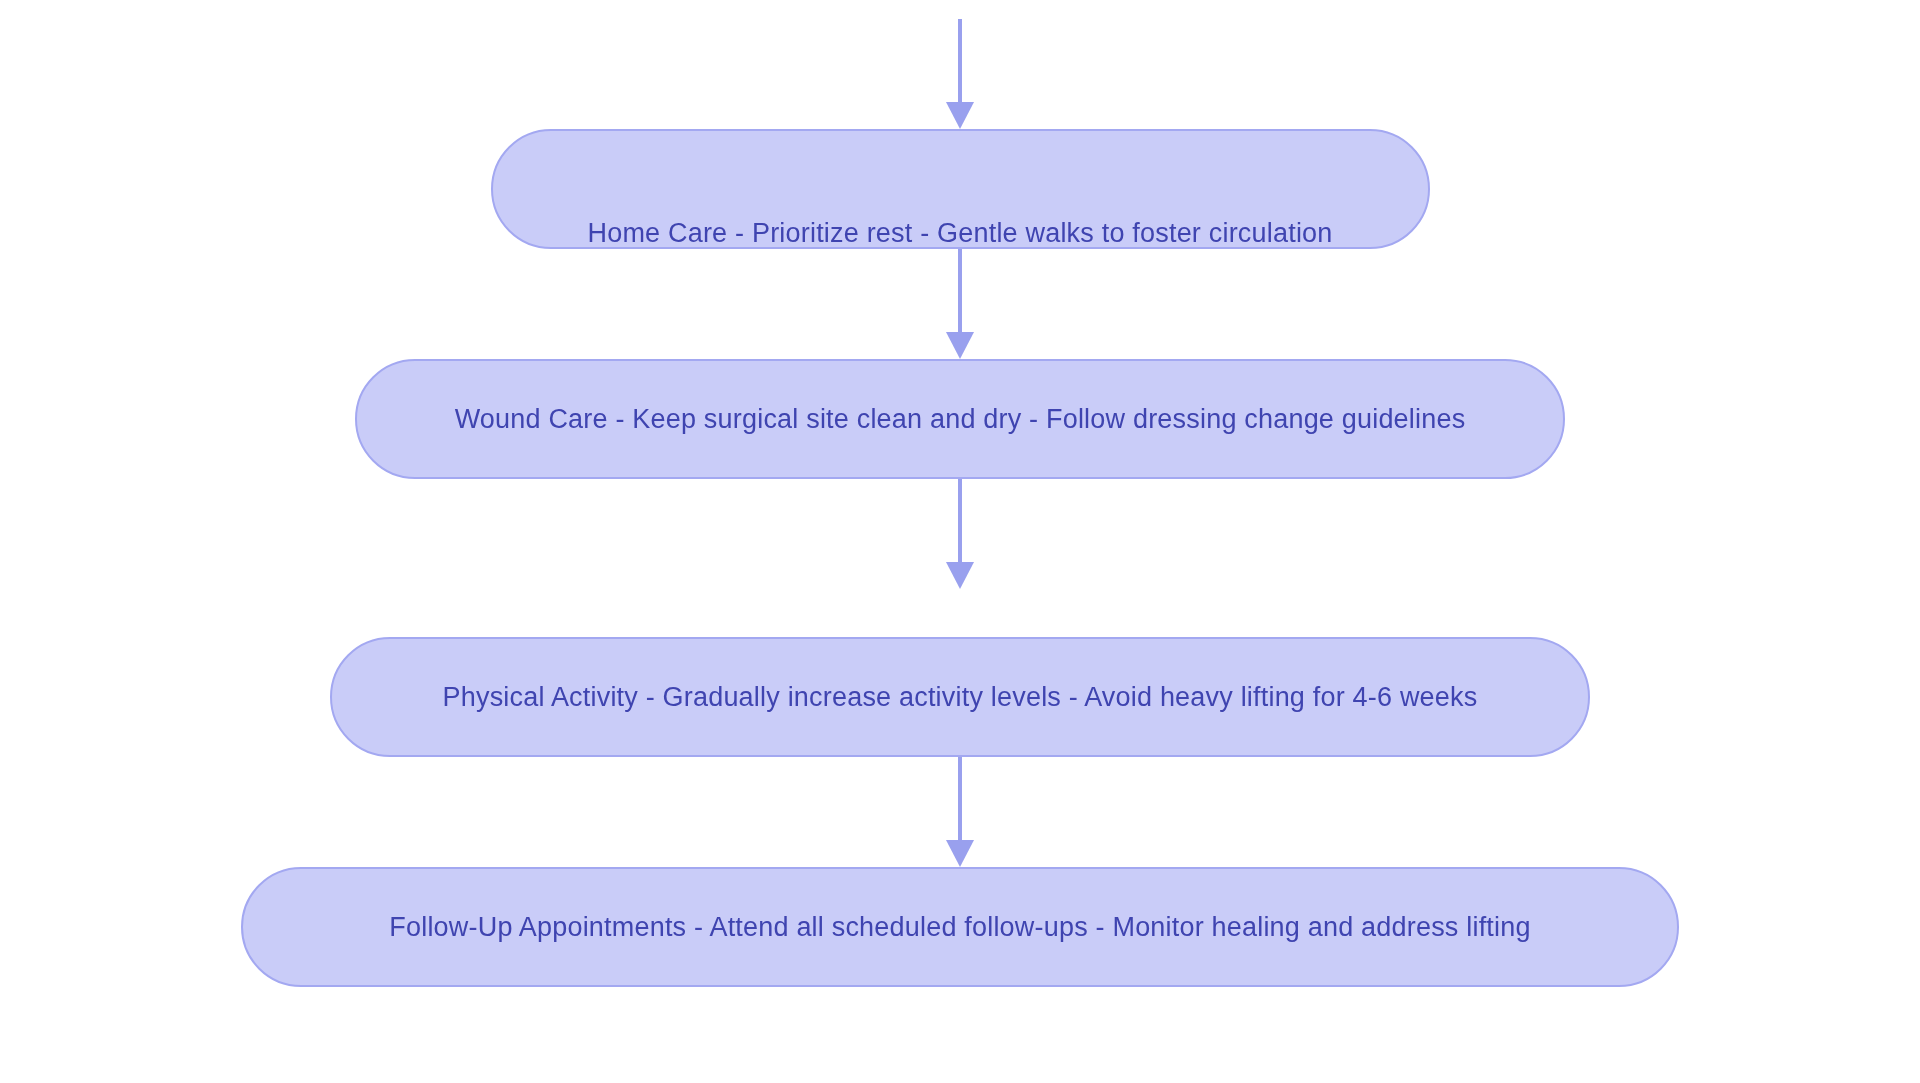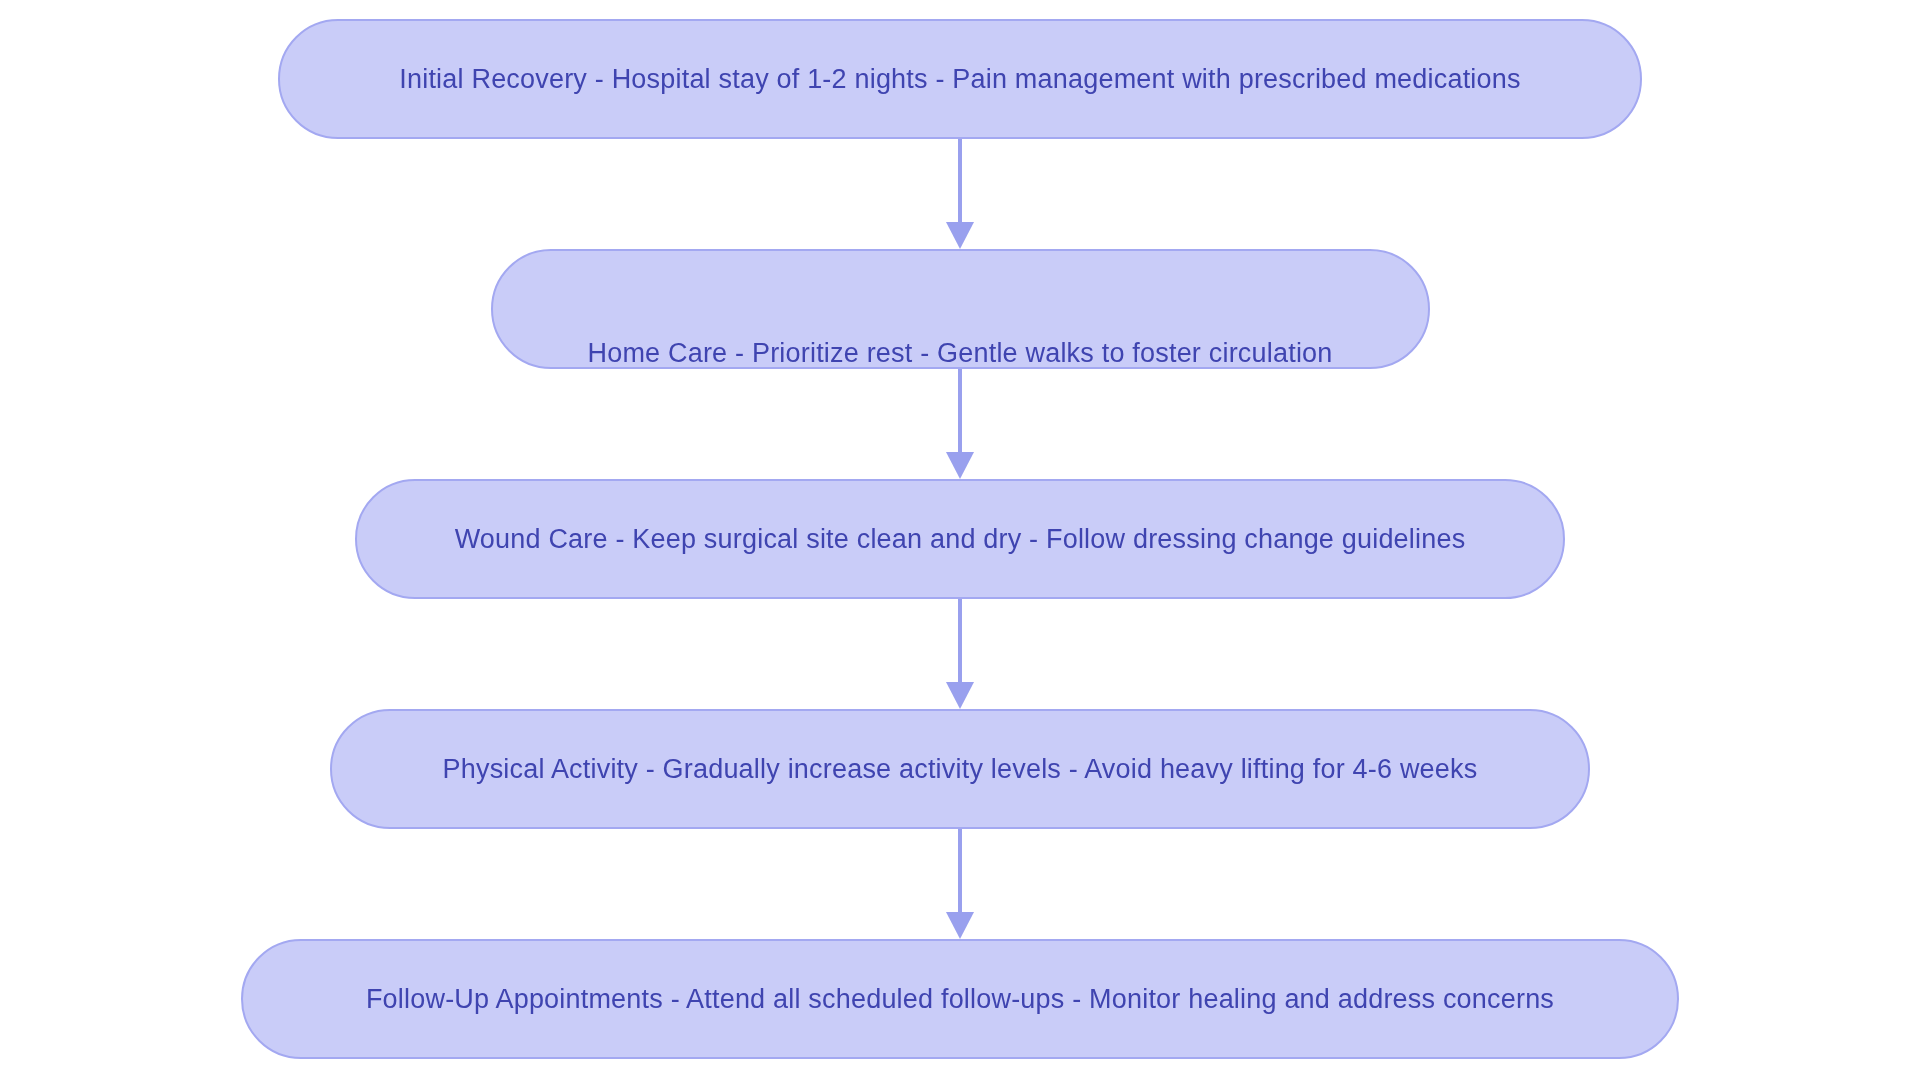--- a/index.html
+++ b/index.html
@@ -42,21 +42,21 @@
     font-size: 27px;
     font-weight: 400;
     letter-spacing: 0.2px;
     white-space: nowrap;
     line-height: 1;
     padding: 0 30px;
   }
   .n0 { width: 1364px; }
   .n1 { width: 939px; align-items: flex-end; }
   .n2 { width: 1210px; }
-  .n3 { width: 1260px; }
+  .n3 { width: 1260px; margin-top: 48px; }
   .n4 { width: 1438px; }
   .arrow {
     height: 110px;
     flex: 0 0 110px;
     display: flex;
     flex-direction: column;
     align-items: center;
     justify-content: flex-start;
   }
   .arrow-shaft {
@@ -70,23 +70,20 @@
     border-left: 14px solid transparent;
     border-right: 14px solid transparent;
     border-top: 27px solid var(--arrow);
   }
 </style>
 </head>
 <body>
 
 <div class="canvas">
 
-  <div class="node n0">
-    <span class="node-label">Initial Recovery - Hospital stay of 1-2 nights - Pain management with prescribed medications</span>
-  </div>
 
   <div class="arrow">
     <div class="arrow-shaft"></div>
     <div class="arrow-head"></div>
   </div>
 
   <div class="node n1">
     <span class="node-label">Home Care - Prioritize rest - Gentle walks to foster circulation</span>
   </div>
 
@@ -107,16 +104,16 @@
   <div class="node n3">
     <span class="node-label">Physical Activity - Gradually increase activity levels - Avoid heavy lifting for 4-6 weeks</span>
   </div>
 
   <div class="arrow">
     <div class="arrow-shaft"></div>
     <div class="arrow-head"></div>
   </div>
 
   <div class="node n4">
-    <span class="node-label">Follow-Up Appointments - Attend all scheduled follow-ups - Monitor healing and address concerns</span>
+    <span class="node-label">Follow-Up Appointments - Attend all scheduled follow-ups - Monitor healing and address lifting</span>
   </div>
 
 </div>
 
 </body></html>

